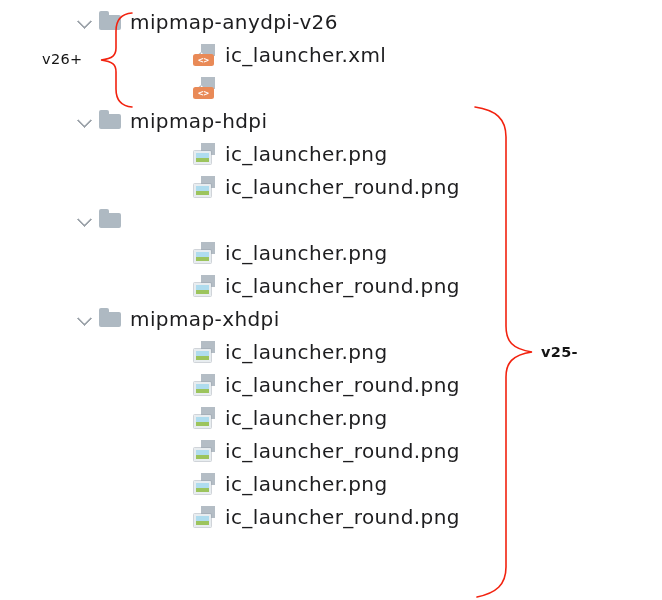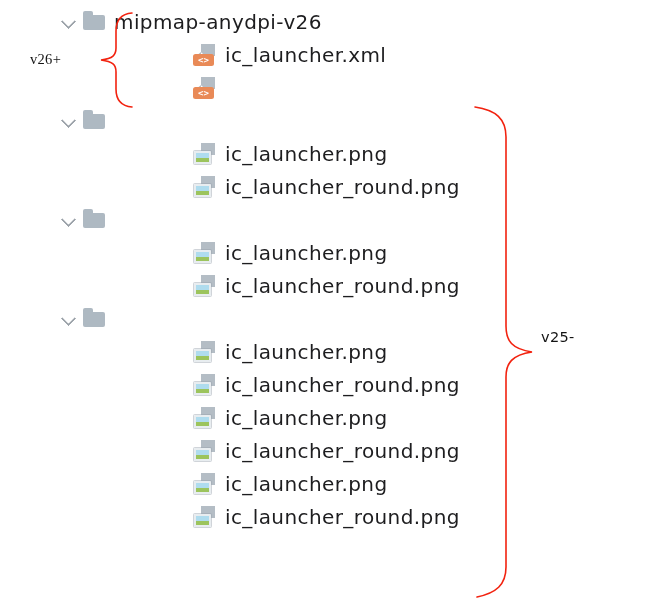--- a/index.html
+++ b/index.html
@@ -5,21 +5,21 @@
   html,body{margin:0;padding:0;}
   body{
     width:662px;height:600px;background:#ffffff;
     font-family:"DejaVu Sans","Liberation Sans",sans-serif;
   }
   .stage{position:relative;width:662px;height:600px;overflow:hidden;background:#fff;}
 
   
   .tree{position:absolute;left:0;top:5px;}
   .row{height:33px;display:flex;align-items:center;}
-  .row.f{padding-left:60px;}
+  .row.f{padding-left:76px;}
   .row.c{padding-left:193px;}
 
   .chev{width:16px;height:16px;position:relative;flex:none;margin-right:7px;}
   .chev::before{
     content:"";position:absolute;left:3px;top:2px;width:9px;height:9px;
     border:solid #9AA1A8;border-width:0 2px 2px 0;border-radius:1px;
     transform:rotate(45deg);
   }
 
   .folder{width:22px;height:15px;background:#AEB9C2;border-radius:2px;
@@ -46,22 +46,22 @@
     position:absolute;left:1px;bottom:1px;width:13px;height:9px;z-index:1;
     background:linear-gradient(180deg,#AFDCEE 0 52%,#9CC45D 52% 100%);
     border:2px solid #E8EDF0;border-radius:1px;
     box-shadow:0 0 0 1px rgba(150,160,170,.45);
   }
 
   .lbl{font-size:20px;color:#1D1D1F;letter-spacing:.4px;white-space:nowrap;}
 
   
   .ann{position:absolute;font-size:14.5px;color:#141414;letter-spacing:.3px;}
-  #v26{left:30px;top:51px;font-family:Liberation Serif, serif;}
-  #v25{left:541px;top:329px;}
+  #v26{left:42px;top:51px;}
+  #v25{left:541px;top:344px;font-weight:bold;}
   svg.brace{position:absolute;overflow:visible;}
   #lbrace{left:95px;top:10px;}
   #rbrace{left:465px;top:98px;}
 </style>
 </head>
 <body>
 
 <div class="stage">
 
   <div class="tree">
@@ -79,20 +79,21 @@
     </div>
     <div class="row c">
       <span class="fic">
           <b class="badge">&lt;&gt;</b>
         </span>
     </div>
 
     <div class="row f">
       <span class="chev"></span>
       <span class="folder"></span>
+      <span class="lbl">mipmap-hdpi</span>
     </div>
     <div class="row c">
       <span class="fic">
           <b class="pic"></b>
         </span>
       <span class="lbl">ic_launcher.png</span>
     </div>
     <div class="row c">
       <span class="fic">
           <b class="pic"></b>
@@ -113,20 +114,21 @@
     <div class="row c">
       <span class="fic">
           <b class="pic"></b>
         </span>
       <span class="lbl">ic_launcher_round.png</span>
     </div>
 
     <div class="row f">
       <span class="chev"></span>
       <span class="folder"></span>
+      <span class="lbl">mipmap-xhdpi</span>
     </div>
     <div class="row c">
       <span class="fic">
           <b class="pic"></b>
         </span>
       <span class="lbl">ic_launcher.png</span>
     </div>
     <div class="row c">
       <span class="fic">
           <b class="pic"></b>

